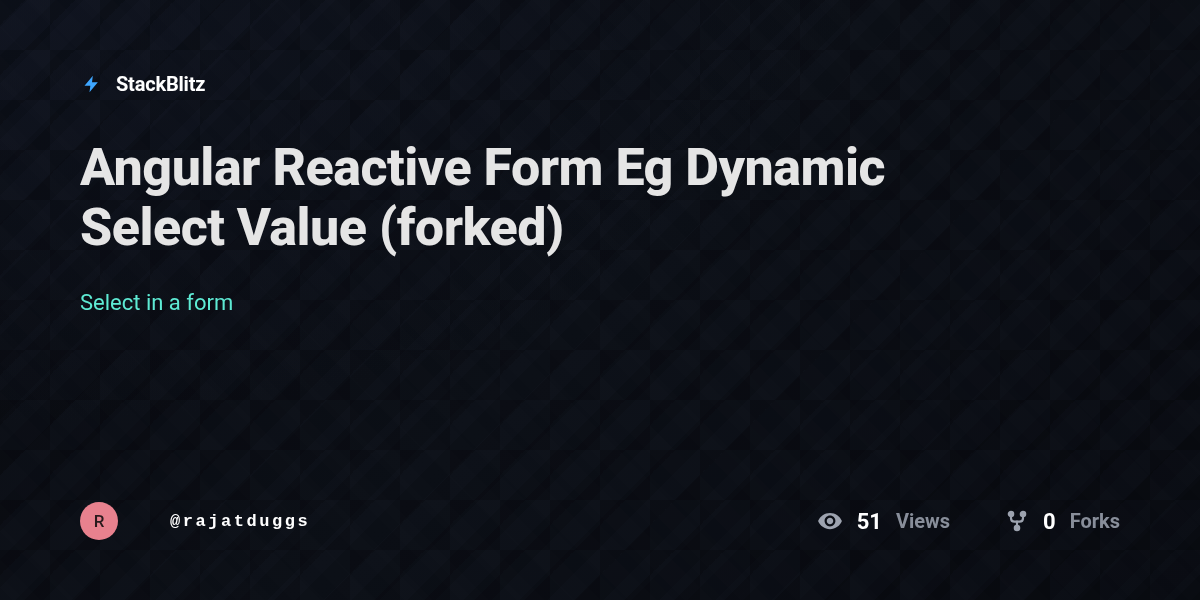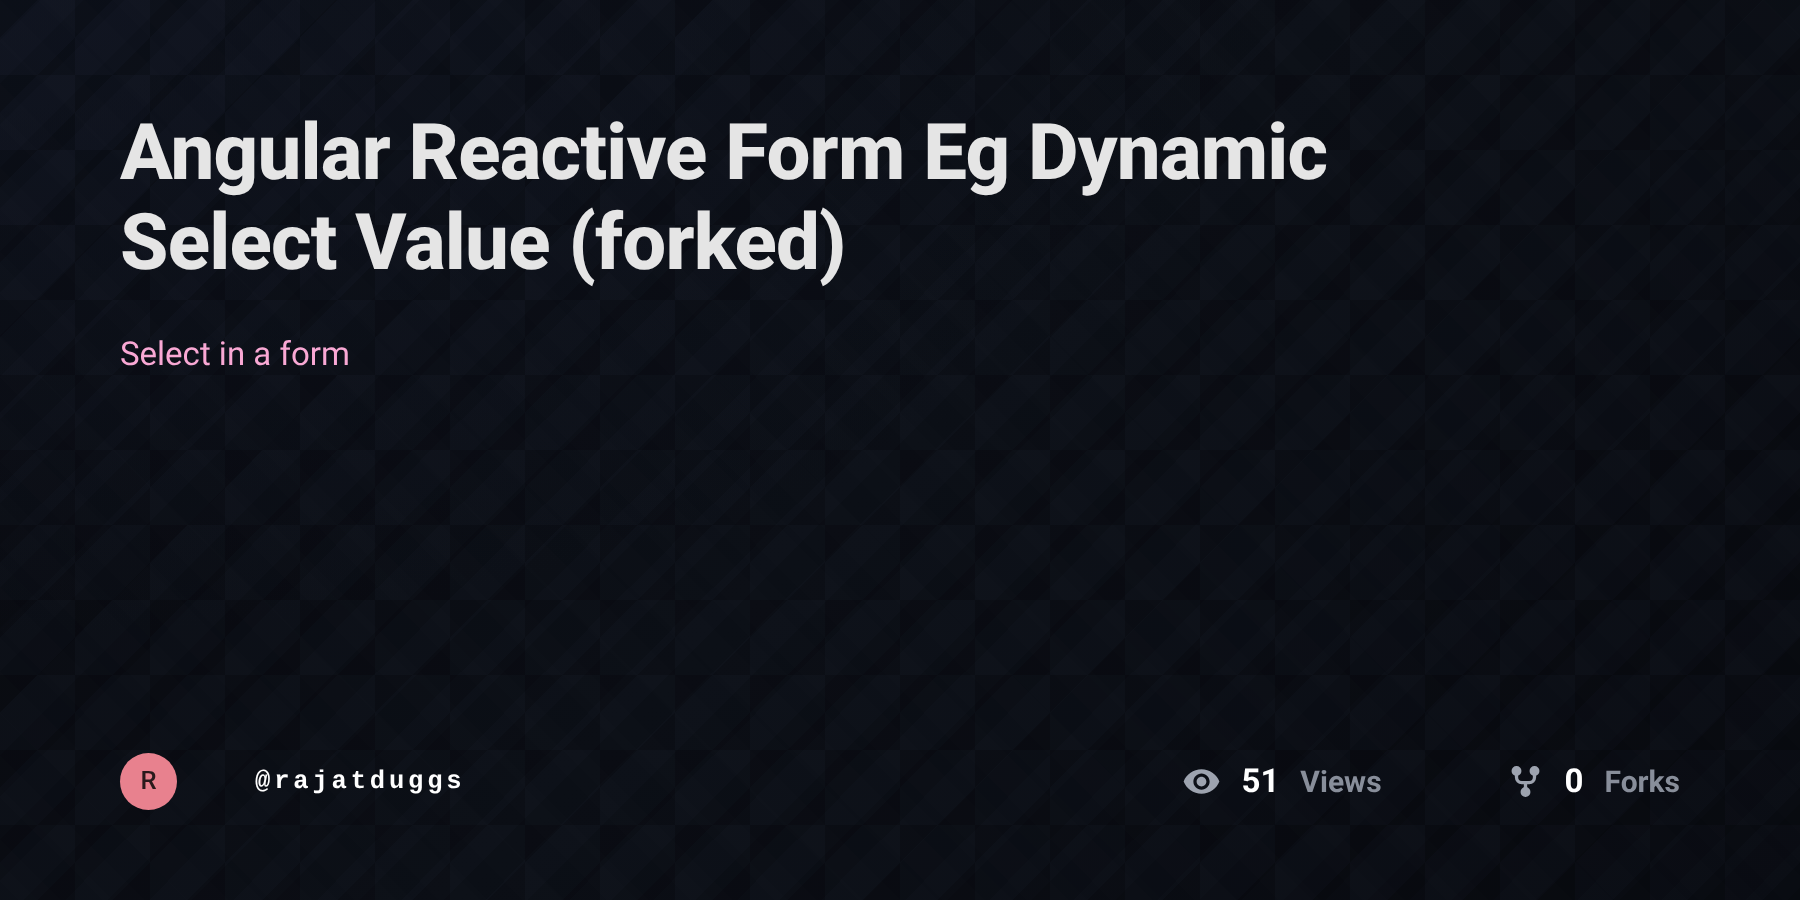--- a/index.html
+++ b/index.html
@@ -91,21 +91,21 @@
       color: #e5e5e5;
       font-size: 52px;
       font-weight: 800;
       line-height: 1.15;
       letter-spacing: -0.01em;
       margin-bottom: 32px;
       max-width: 900px;
     }
     
     .description {
-      color: #f9a8d4;
+      color: #5eead4;
       font-size: 22px;
       font-weight: 400;
     }
     
     .footer {
       margin-top: auto;
       display: flex;
       align-items: center;
       justify-content: space-between;
     }
@@ -134,21 +134,21 @@
       font-size: 17px;
       font-weight: 600;
       letter-spacing: 0.15em;
       font-family: "Courier New", monospace;
       margin-left: 36px;
     }
     
     .stats {
       display: flex;
       align-items: center;
-      gap: 84px;
+      gap: 55px;
     }
     
     .stat {
       display: flex;
       align-items: center;
       gap: 14px;
     }
     
     .stat-icon {
       display: flex;
@@ -170,20 +170,28 @@
     }
   </style>
 </head>
 <body>
 
 <div class="diamond-grid"></div>
 <div class="texture"></div>
 
 <div class="content">
 
+  <div class="brand">
+    <span class="bolt-icon">
+      <svg viewBox="0 0 24 24" fill="none">
+        <path d="M13 2L3 14h7l-1 8 10-12h-7l1-8z" fill="#3ea6ff"></path>
+      </svg>
+    </span>
+    <span class="brand-name">StackBlitz</span>
+  </div>
 
   <h1 class="title">Angular Reactive Form Eg Dynamic Select Value (forked)</h1>
 
   <p class="description">Select in a form</p>
 
   <div class="footer">
 
     <div class="author">
       <div class="avatar">R</div>
       <span class="username">@rajatduggs</span>

